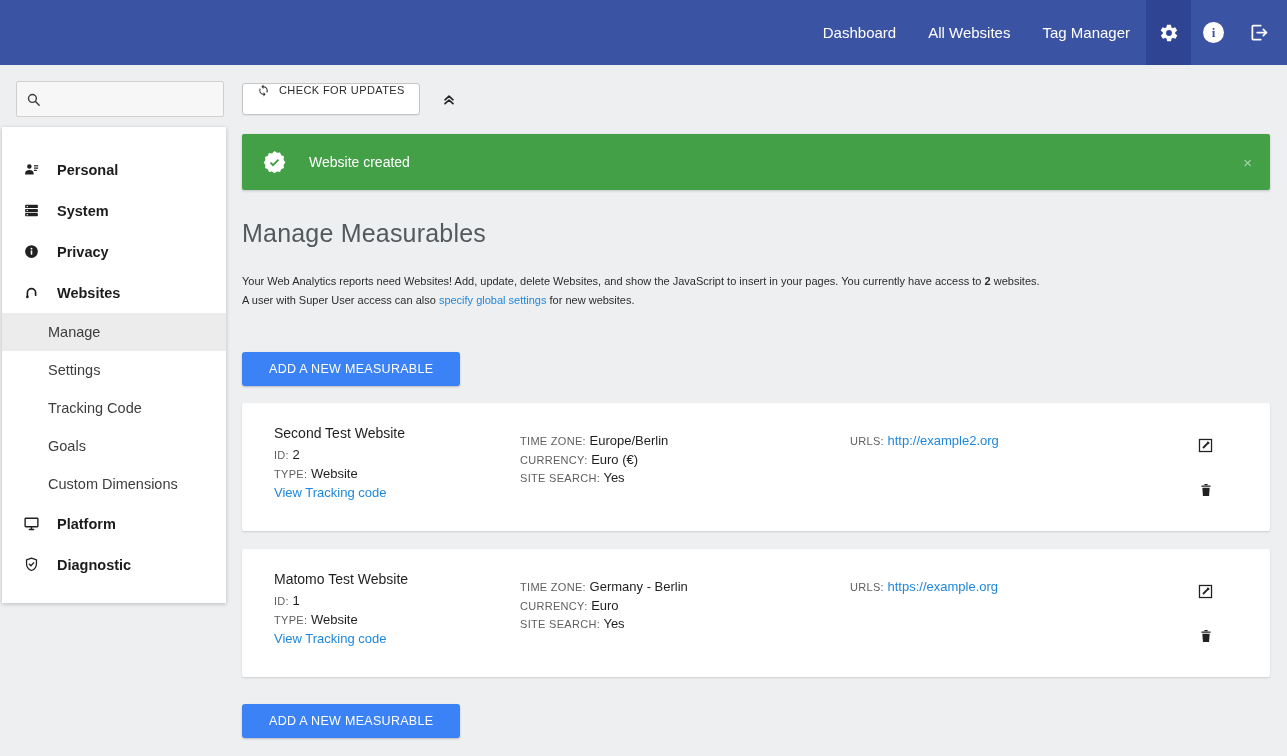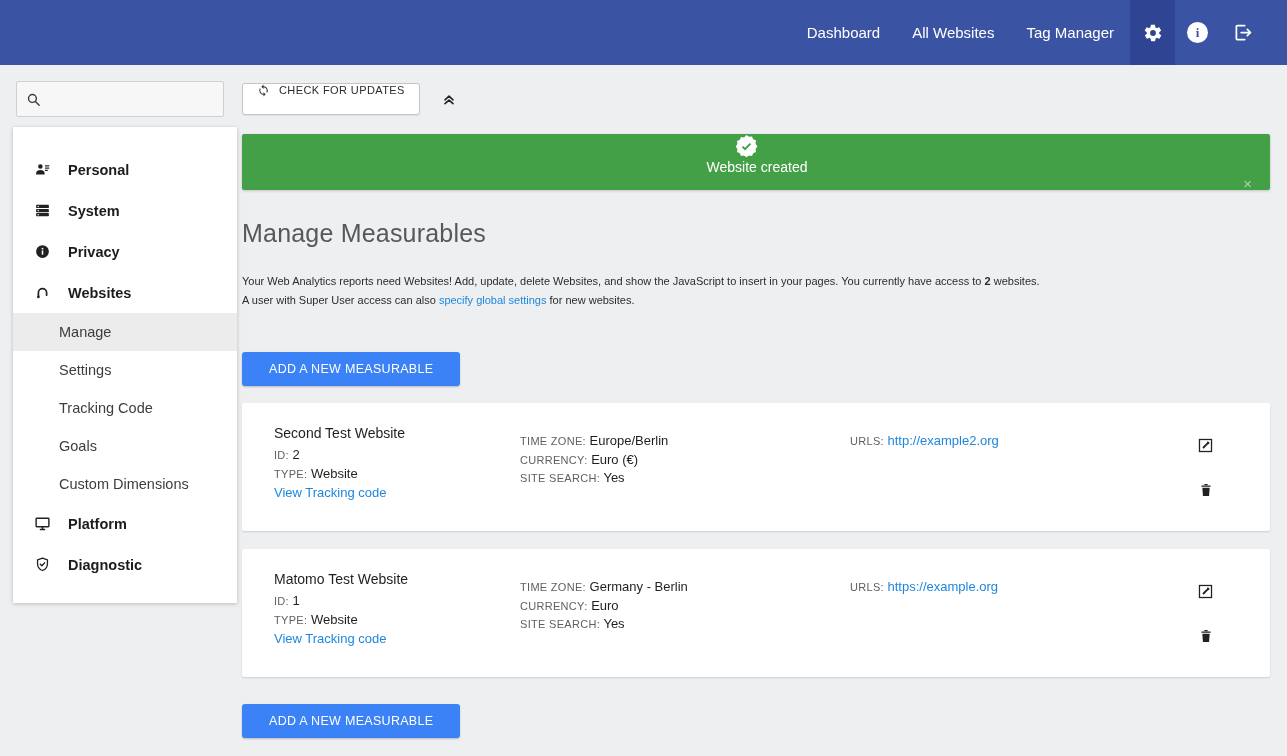--- a/index.html
+++ b/index.html
@@ -9,37 +9,37 @@
     background:#edeff0; font-family:"Liberation Sans", sans-serif;
   }
   svg { display:block; }
 
   
   .navbar { position:absolute; top:0; left:0; right:0; height:65px; background:#3b53a3;
             display:flex; align-items:center; z-index:5; }
   .brand { display:flex; align-items:center; gap:11px; padding-left:14px; }
   .brand-logo svg { width:38px; height:38px; }
   .brand-name { color:#fff; font-size:22px; font-weight:bold; letter-spacing:.6px; }
-  .nav-right { margin-left:auto; display:flex; align-items:center; height:100%; padding-right:22px; }
+  .nav-right { margin-left:auto; display:flex; align-items:center; height:100%; padding-right:6px; }
   .nav-link { color:#fff; font-size:15px; text-decoration:none; padding:0 16px; line-height:65px; cursor:pointer; }
   .icon-tab { width:45px; height:65px; display:flex; align-items:center; justify-content:center; cursor:pointer; }
   .icon-tab.active { background:#2f4594; }
   .info-circle { width:21px; height:21px; border-radius:50%; background:#fff; color:#3b53a3;
                  font-weight:bold; font-size:13px; display:flex; align-items:center; justify-content:center;
                  font-family:"Liberation Serif", serif; }
 
   
   .search-wrap { position:absolute; top:81px; left:16px; width:208px; height:36px;
                  background:#f7f7f7; border:1px solid #d0d0d0; border-radius:2px;
                  display:flex; align-items:center; padding:0 8px; }
   .search-wrap svg { width:17px; height:17px; flex:0 0 auto; }
   .search-wrap input { flex:1; border:none; outline:none; background:transparent; height:100%;
                        font-size:13px; font-family:"Liberation Sans", sans-serif; color:#333; min-width:0; }
 
-  .side-panel { position:absolute; top:127px; left:13px; width:224px; background:#fff;
+  .side-panel { position:absolute; top:127px; left:2px; width:224px; background:#fff;
                 box-shadow:0 1px 4px rgba(0,0,0,.22); padding:22px 0 18px; }
   .side-item { height:41px; display:flex; align-items:center; padding-left:21px; gap:17px;
                font-size:14.5px; font-weight:bold; color:#1c1c1c; cursor:pointer; }
   .side-item svg { width:17px; height:17px; flex:0 0 auto; }
   .side-sub { height:38px; display:flex; align-items:center; padding-left:46px;
               font-size:14.5px; color:#3d3d3d; cursor:pointer; }
   .side-sub.active { background:#ececec; }
 
   
   .main { position:absolute; left:242px; top:65px; width:1028px;
@@ -48,21 +48,21 @@
   .toolbar { margin-top:18px; display:flex; align-items:center; gap:21px; }
   .btn-updates { height:32px; background:#fff; border:1px solid #c5c5c5; border-radius:3px;
                  display:inline-flex; align-items:flex-start; gap:9px; padding:0 14px;
                  font-size:11px; letter-spacing:.4px; color:#2b2b2b; cursor:pointer;
                  font-family:"Liberation Sans", sans-serif; box-shadow:0 1px 1px rgba(0,0,0,.06); }
   .btn-updates svg { width:13px; height:13px; }
   .collapse-icon svg { width:16px; height:16px; cursor:pointer; }
 
   .notification { margin-top:19px; align-self:stretch; height:56px; background:#43a047;
                   display:flex; align-items:center; color:#fff; font-size:14px;
-                  padding:0 18px 0 20px; border-radius:2px; box-shadow:0 1px 3px rgba(0,0,0,.18);flex-direction:column; }
+                  padding:0 18px 0 20px; border-radius:2px; box-shadow:0 1px 3px rgba(0,0,0,.18); }
   .notification .seal { margin-right:22px; }
   .notification .seal svg { width:25px; height:25px; }
   .notif-close { margin-left:auto; color:rgba(255,255,255,.55); font-size:15px; cursor:pointer; }
 
   .page-title { margin:28px 0 0; font-size:25px; font-weight:400; color:#54595e; letter-spacing:.2px; line-height:30px; }
 
   .intro { margin:24px 0 0; font-size:11px; color:#2c2c2c; line-height:18.5px; }
   a.link { color:#1e87dd; text-decoration:none; cursor:pointer; }
 
   .btn-add { height:34px; background:#3b82f6; color:#fff; border:none; border-radius:3px;

